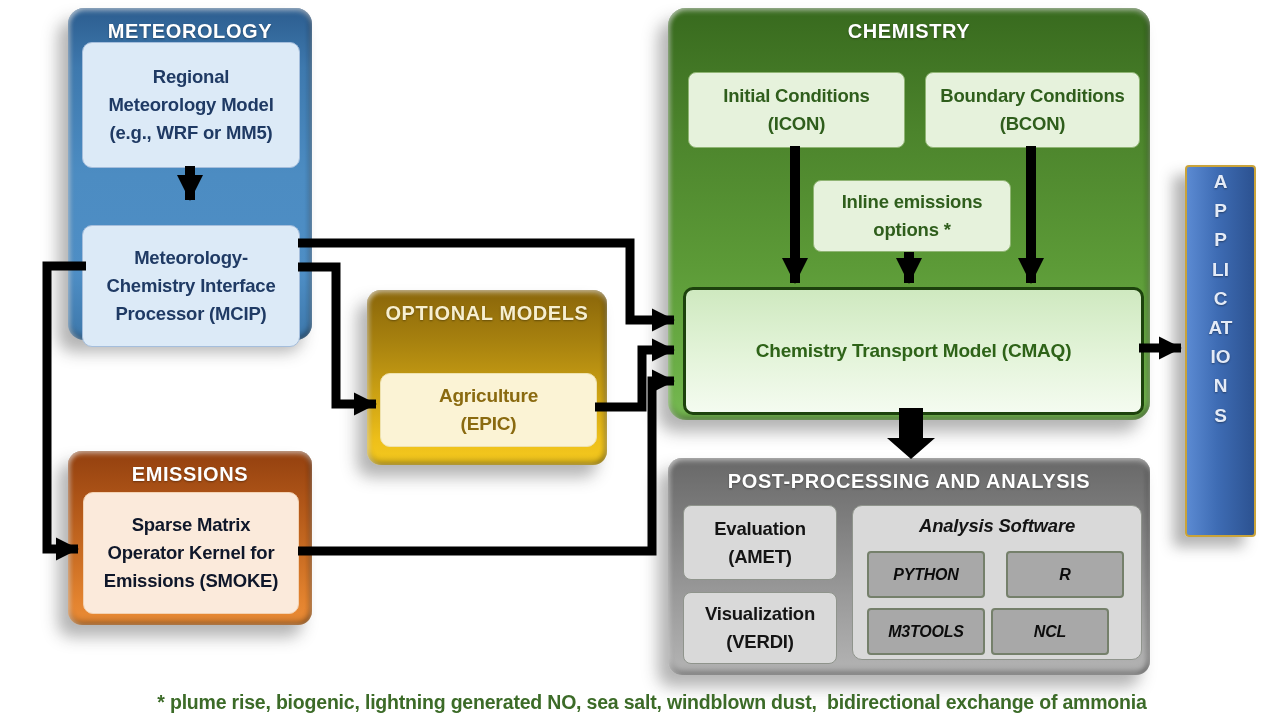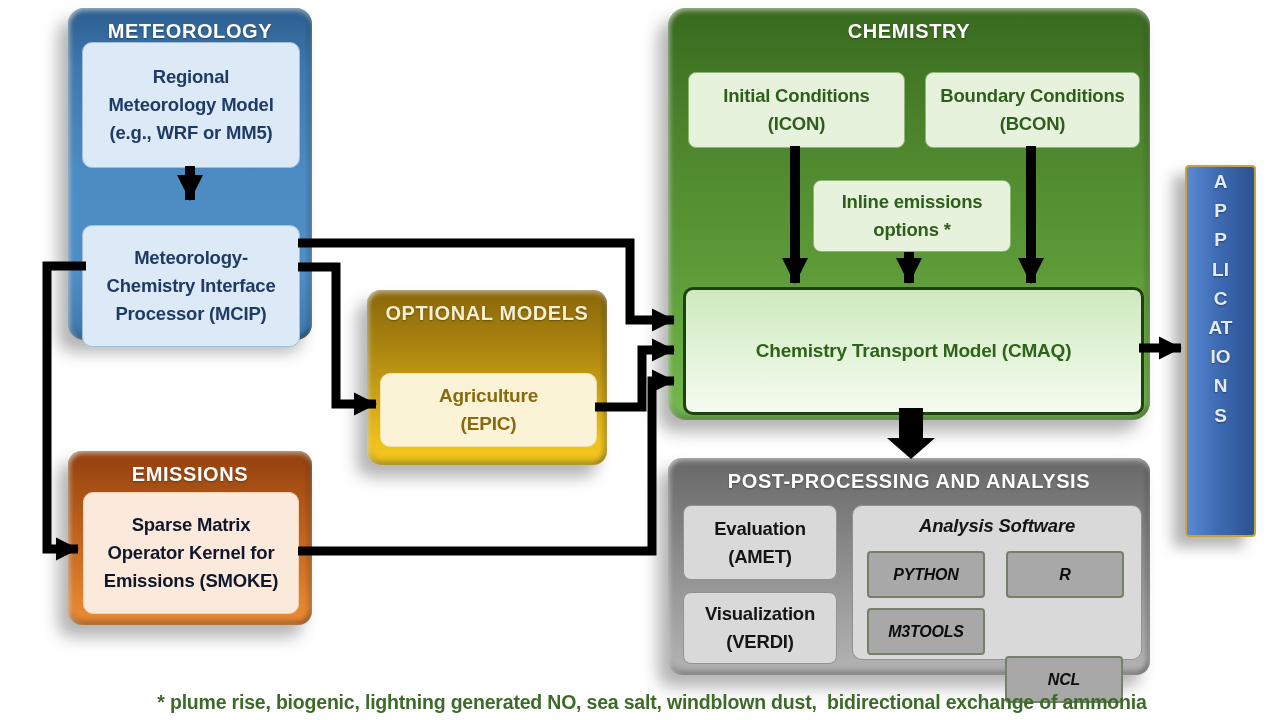--- a/index.html
+++ b/index.html
@@ -116,21 +116,21 @@
     <div class="grp-title">POST-PROCESSING AND ANALYSIS</div>
     <div class="node postn" style="left:15px;top:47px;width:152px;height:73px;">Evaluation
 (AMET)</div>
     <div class="node postn" style="left:15px;top:134px;width:152px;height:70px;">Visualization
 (VERDI)</div>
     <div class="panel" style="left:184px;top:47px;width:288px;height:153px;">
       <div class="panel-label">Analysis Software</div>
       <div class="tool-btn" style="left:14px;top:45px;width:114px;height:43px;">PYTHON</div>
       <div class="tool-btn" style="left:153px;top:45px;width:114px;height:43px;">R</div>
       <div class="tool-btn" style="left:14px;top:102px;width:114px;height:43px;">M3TOOLS</div>
-      <div class="tool-btn" style="left:152px;top:102px;width:114px;height:43px;margin-top:48px;">NCL</div>
+      <div class="tool-btn" style="left:138px;top:102px;width:114px;height:43px;">NCL</div>
     </div>
   </div>
 
   <div class="apps">
     <div class="apps-word">APPLICATIONS</div>
   </div>
 
   <div class="footnote">* plume rise, biogenic, lightning generated NO, sea salt, windblown dust,  bidirectional exchange of ammonia</div>
 
   <svg class="arrows" viewBox="0 0 1280 720">

